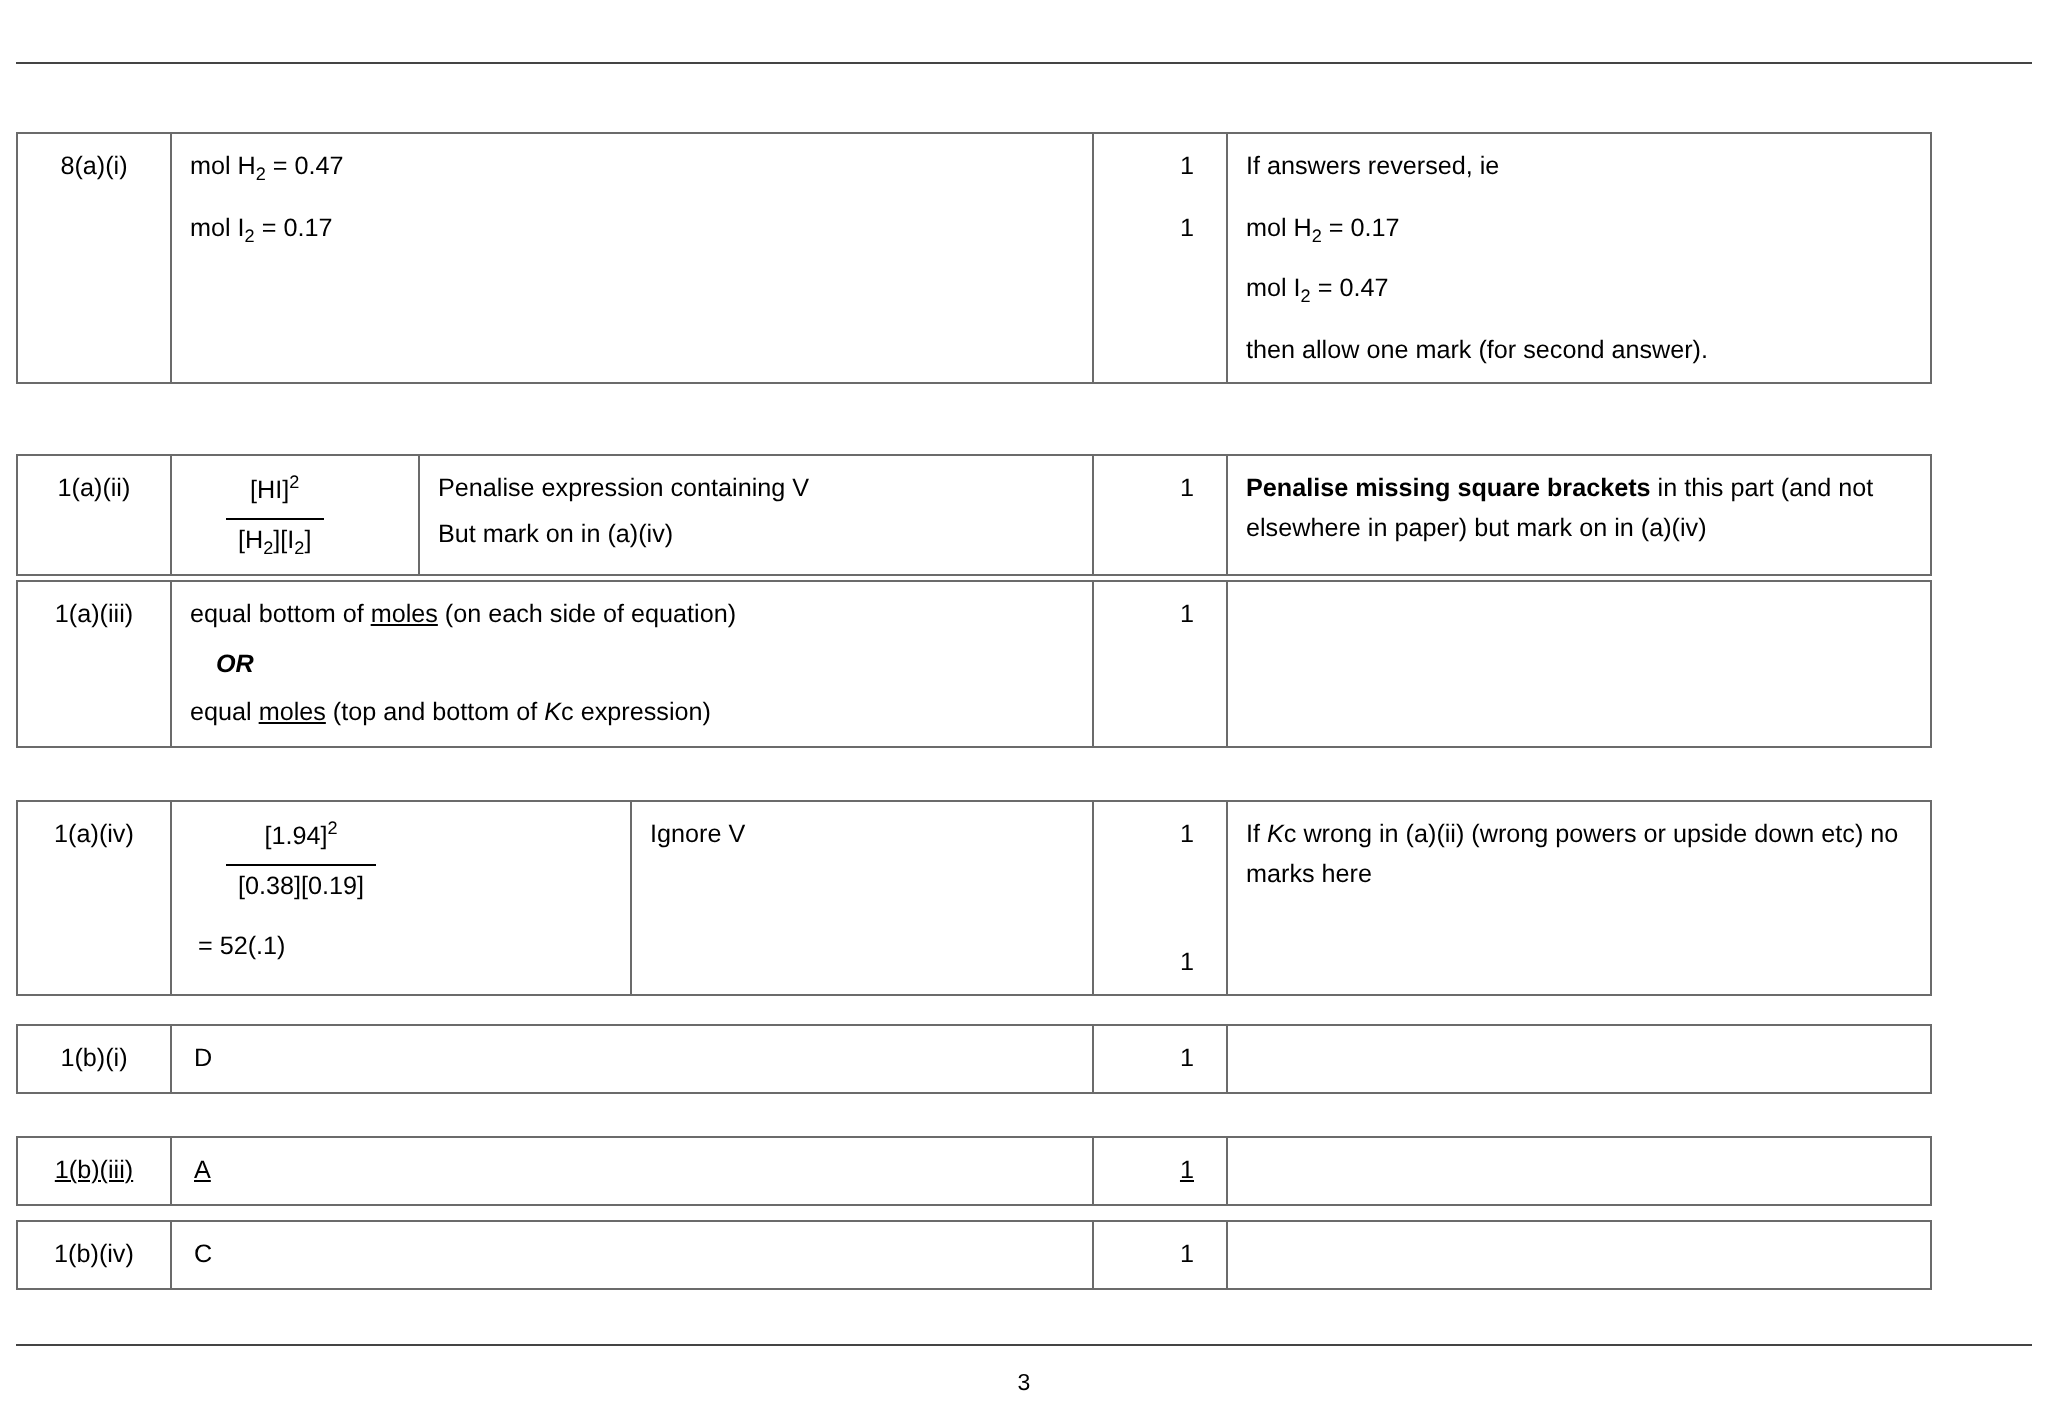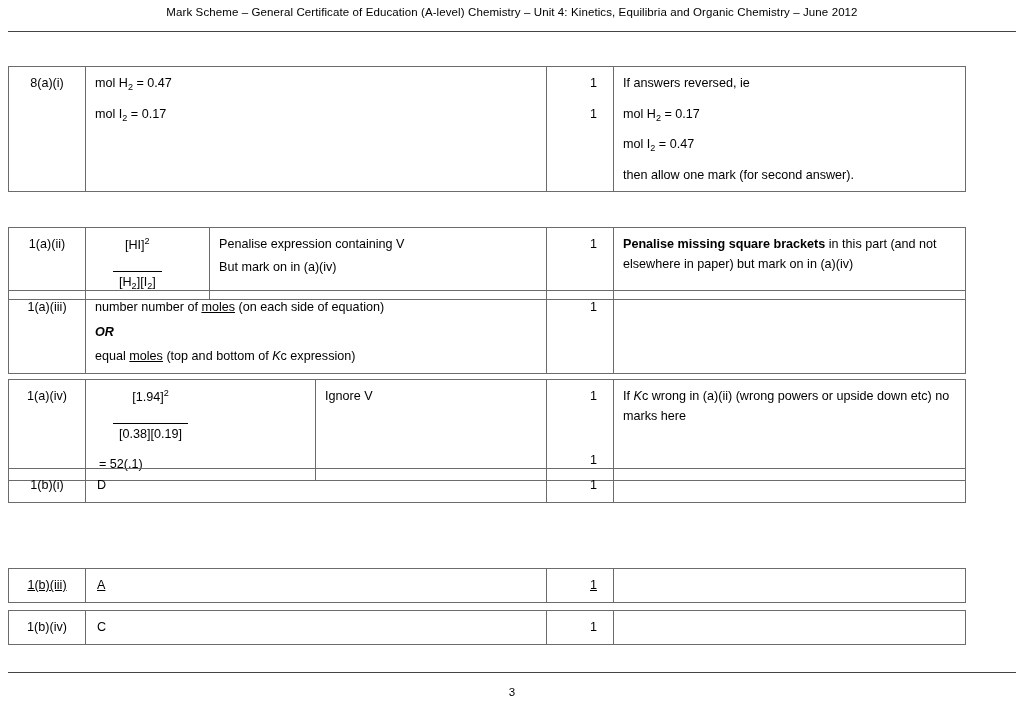--- a/index.html
+++ b/index.html
@@ -85,38 +85,38 @@
   }
   td.mark {
     text-align: right;
     padding-right: 16px;
     vertical-align: top;
   }
   td.nopad-left { padding-left: 11px; }
 
   .b { font-weight: bold; }
   .i { font-style: italic; }
-  .bi { font-weight: bold; font-style: italic; }
+  .bi { font-weight: bold; font-style: italic; margin-left: 13px; }
   .u { text-decoration: underline; }
   sub { font-size: 0.72em; vertical-align: baseline; position: relative; top: 3px; }
   sup { font-size: 0.72em; vertical-align: baseline; position: relative; top: -5px; }
 
   .line { display: block; }
   .line + .line { margin-top: 11px; }
 
   
   .frac {
     display: inline-block;
     text-align: center;
     margin: 2px 0 0 18px;
     line-height: 1.35;
   }
   .frac .num {
     display: block;
-    padding: 0 6px 17px 6px;
+    padding: 0 6px 5px 6px;
     border-bottom: 1.1px solid #000;
   }
   .frac .den {
     display: block;
     padding: 2px 6px 0 6px;
     text-align: center;
   }
   .frac-result {
     display: block;
     margin-top: 10px;
@@ -140,21 +140,20 @@
     width: 1024px;
     text-align: center;
     font-size: 11.5px;
   }
 </style>
 </head>
 <body>
 
 <div class="page">
 
-  <div class="doc-header">Mark Scheme – General Certificate of Education (A-level) Chemistry – Unit 4: Kinetics, Equilibria and Organic Chemistry – June 2012</div>
   <div class="header-rule"></div>
 
   <table class="tbl" style="top:66px;">
     <colgroup>
       <col class="c-question">
         <col class="c-guidance">
         <col class="c-mark">
         <col class="c-extra">
     </colgroup>
     <tbody>
@@ -209,31 +208,31 @@
     <colgroup>
       <col class="c-question">
         <col class="c-guidance">
         <col class="c-mark">
         <col class="c-extra">
     </colgroup>
     <tbody>
       <tr style="height:78px;">
         <td class="q">1(a)(iii)</td>
         <td>
-          <span class="line"><span>number number of </span><span class="u">moles</span><span> (on each side of equation)</span></span>
+          <span class="line"><span>equal bottom of </span><span class="u">moles</span><span> (on each side of equation)</span></span>
           <span class="line bi" style="margin-top:5px;">OR</span>
           <span class="line" style="margin-top:5px;"><span>equal </span><span class="u">moles</span><span> (top and bottom of </span><span class="i">K</span><span>c expression)</span></span>
         </td>
         <td class="mark">1</td>
         <td></td>
       </tr>
     </tbody>
   </table>
 
-  <table class="tbl" style="top:379px;">
+  <table class="tbl" style="top:400px;">
     <colgroup>
       <col class="c-question">
         <col class="c-gA-iv">
         <col class="c-gB-iv">
         <col class="c-mark">
         <col class="c-extra">
     </colgroup>
     <tbody>
       <tr style="height:92px;">
         <td class="q">1(a)(iv)</td>
@@ -249,21 +248,21 @@
         </td>
         <td class="mark">
           <span class="line">1</span>
           <span class="line" style="margin-top:44px;">1</span>
         </td>
         <td><span>If </span><span class="i">K</span><span>c wrong  in (a)(ii) (wrong powers or upside down etc) no marks here</span></td>
       </tr>
     </tbody>
   </table>
 
-  <table class="tbl" style="top:468px;">
+  <table class="tbl" style="top:512px;">
     <colgroup>
         <col class="c-question">
         <col class="c-guidance">
         <col class="c-mark">
         <col class="c-extra">
       </colgroup>
     <tbody>
       <tr style="height:22px;">
         <td class="q">1(b)(i)</td>
         <td class="answer-letter nopad-left">D</td>

